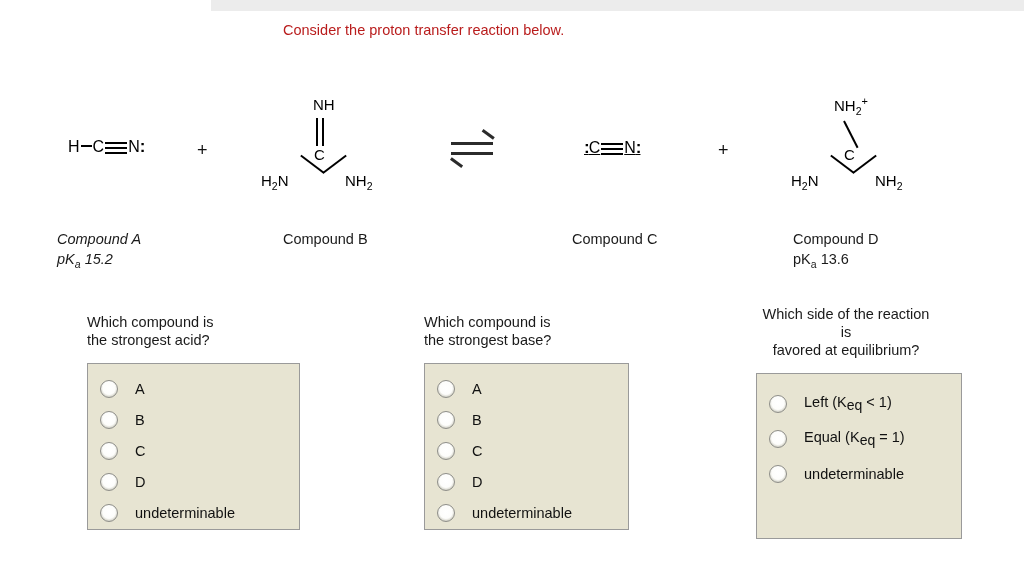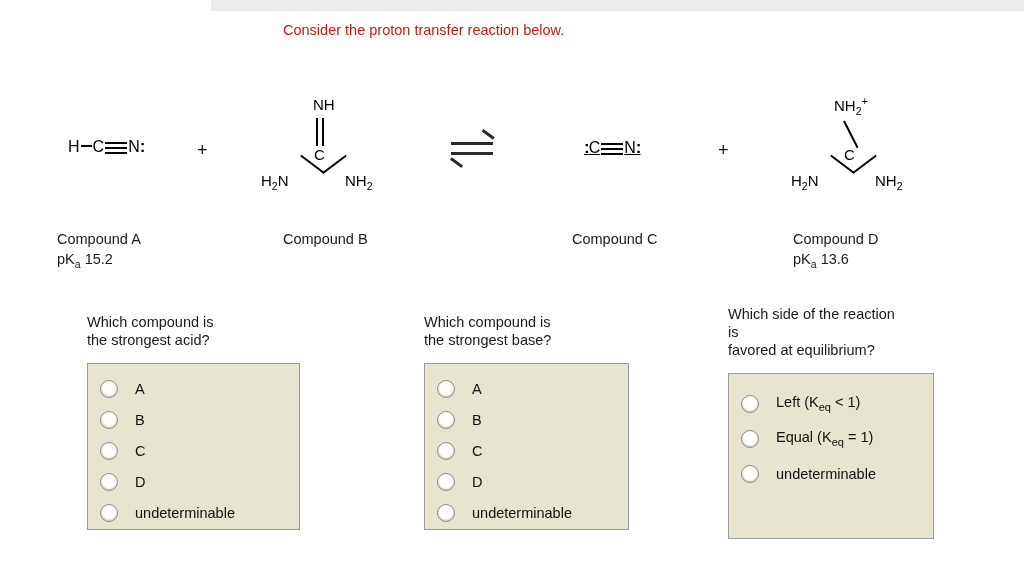--- a/index.html
+++ b/index.html
@@ -180,21 +180,21 @@
     border: 1px solid #8f8f8a;
     box-shadow: inset 0 1px 1px rgba(255,255,255,0.9);
     flex: 0 0 auto;
   }
   .opt-label {
     margin-left: 17px;
     font-size: 14.5px;
     color: #111;
     white-space: nowrap;
   }
-  .opt-label sub { font-size: 11px; margin-top: 22px; }
+  .opt-label sub { font-size: 14px; margin-top: 22px; }
 </style>
 </head>
 <body>
 
 <div class="top-bar"></div>
 
 <div class="prompt">Consider the proton transfer reaction below.</div>
 
 <div class="reaction">
 
@@ -236,21 +236,21 @@
     <div class="atom" style="left:44px; top:3px;">NH<sub>2</sub><sup>+</sup></div>
     <div class="bond" style="left:54px; top:28px; width:30px; height:2px; transform:rotate(63deg); transform-origin:left center;"></div>
     <div class="atom" style="left:54px; top:54px;">C</div>
     <div class="bond" style="left:35px; top:80px; width:29px; height:2px; transform:rotate(37deg); transform-origin:right center;"></div>
     <div class="bond" style="left:63px; top:80px; width:29px; height:2px; transform:rotate(-37deg); transform-origin:left center;"></div>
     <div class="atom" style="left:1px; top:80px;">H<sub>2</sub>N</div>
     <div class="atom" style="left:85px; top:80px;">NH<sub>2</sub></div>
   </div>
 </div>
 
-<div class="caption" style="left:57px; top:229px;">
+<div class="caption" style="left:57px; top:229px;font-style:italic;">
   <div>Compound A</div>
   <div class="pka">pK<sub>a</sub> <span>15.2</span></div>
 </div>
 
 <div class="caption" style="left:283px; top:229px;">
   <div>Compound B</div>
 </div>
 
 <div class="caption" style="left:572px; top:229px;">
   <div>Compound C</div>
@@ -308,21 +308,21 @@
       <span class="radio"></span>
       <span class="opt-label">D</span>
     </div>
     <div class="opt">
       <span class="radio"></span>
       <span class="opt-label">undeterminable</span>
     </div>
   </div>
 </div>
 
-<div class="qcol" style="left:696px; top:305px; width:180px;">
+<div class="qcol" style="left:724px; top:305px; width:180px;text-align:center;">
   <div class="qtext">Which side of the reaction is
 favored at equilibrium?</div>
   <div class="optbox" style="width:206px; height:166px; padding-top:12px;">
     <div class="opt" style="height:35px;">
       <span class="radio"></span>
       <span class="opt-label">Left (K<sub>eq</sub> &lt; 1)</span>
     </div>
     <div class="opt" style="height:35px;">
       <span class="radio"></span>
       <span class="opt-label">Equal (K<sub>eq</sub> = 1)</span>

